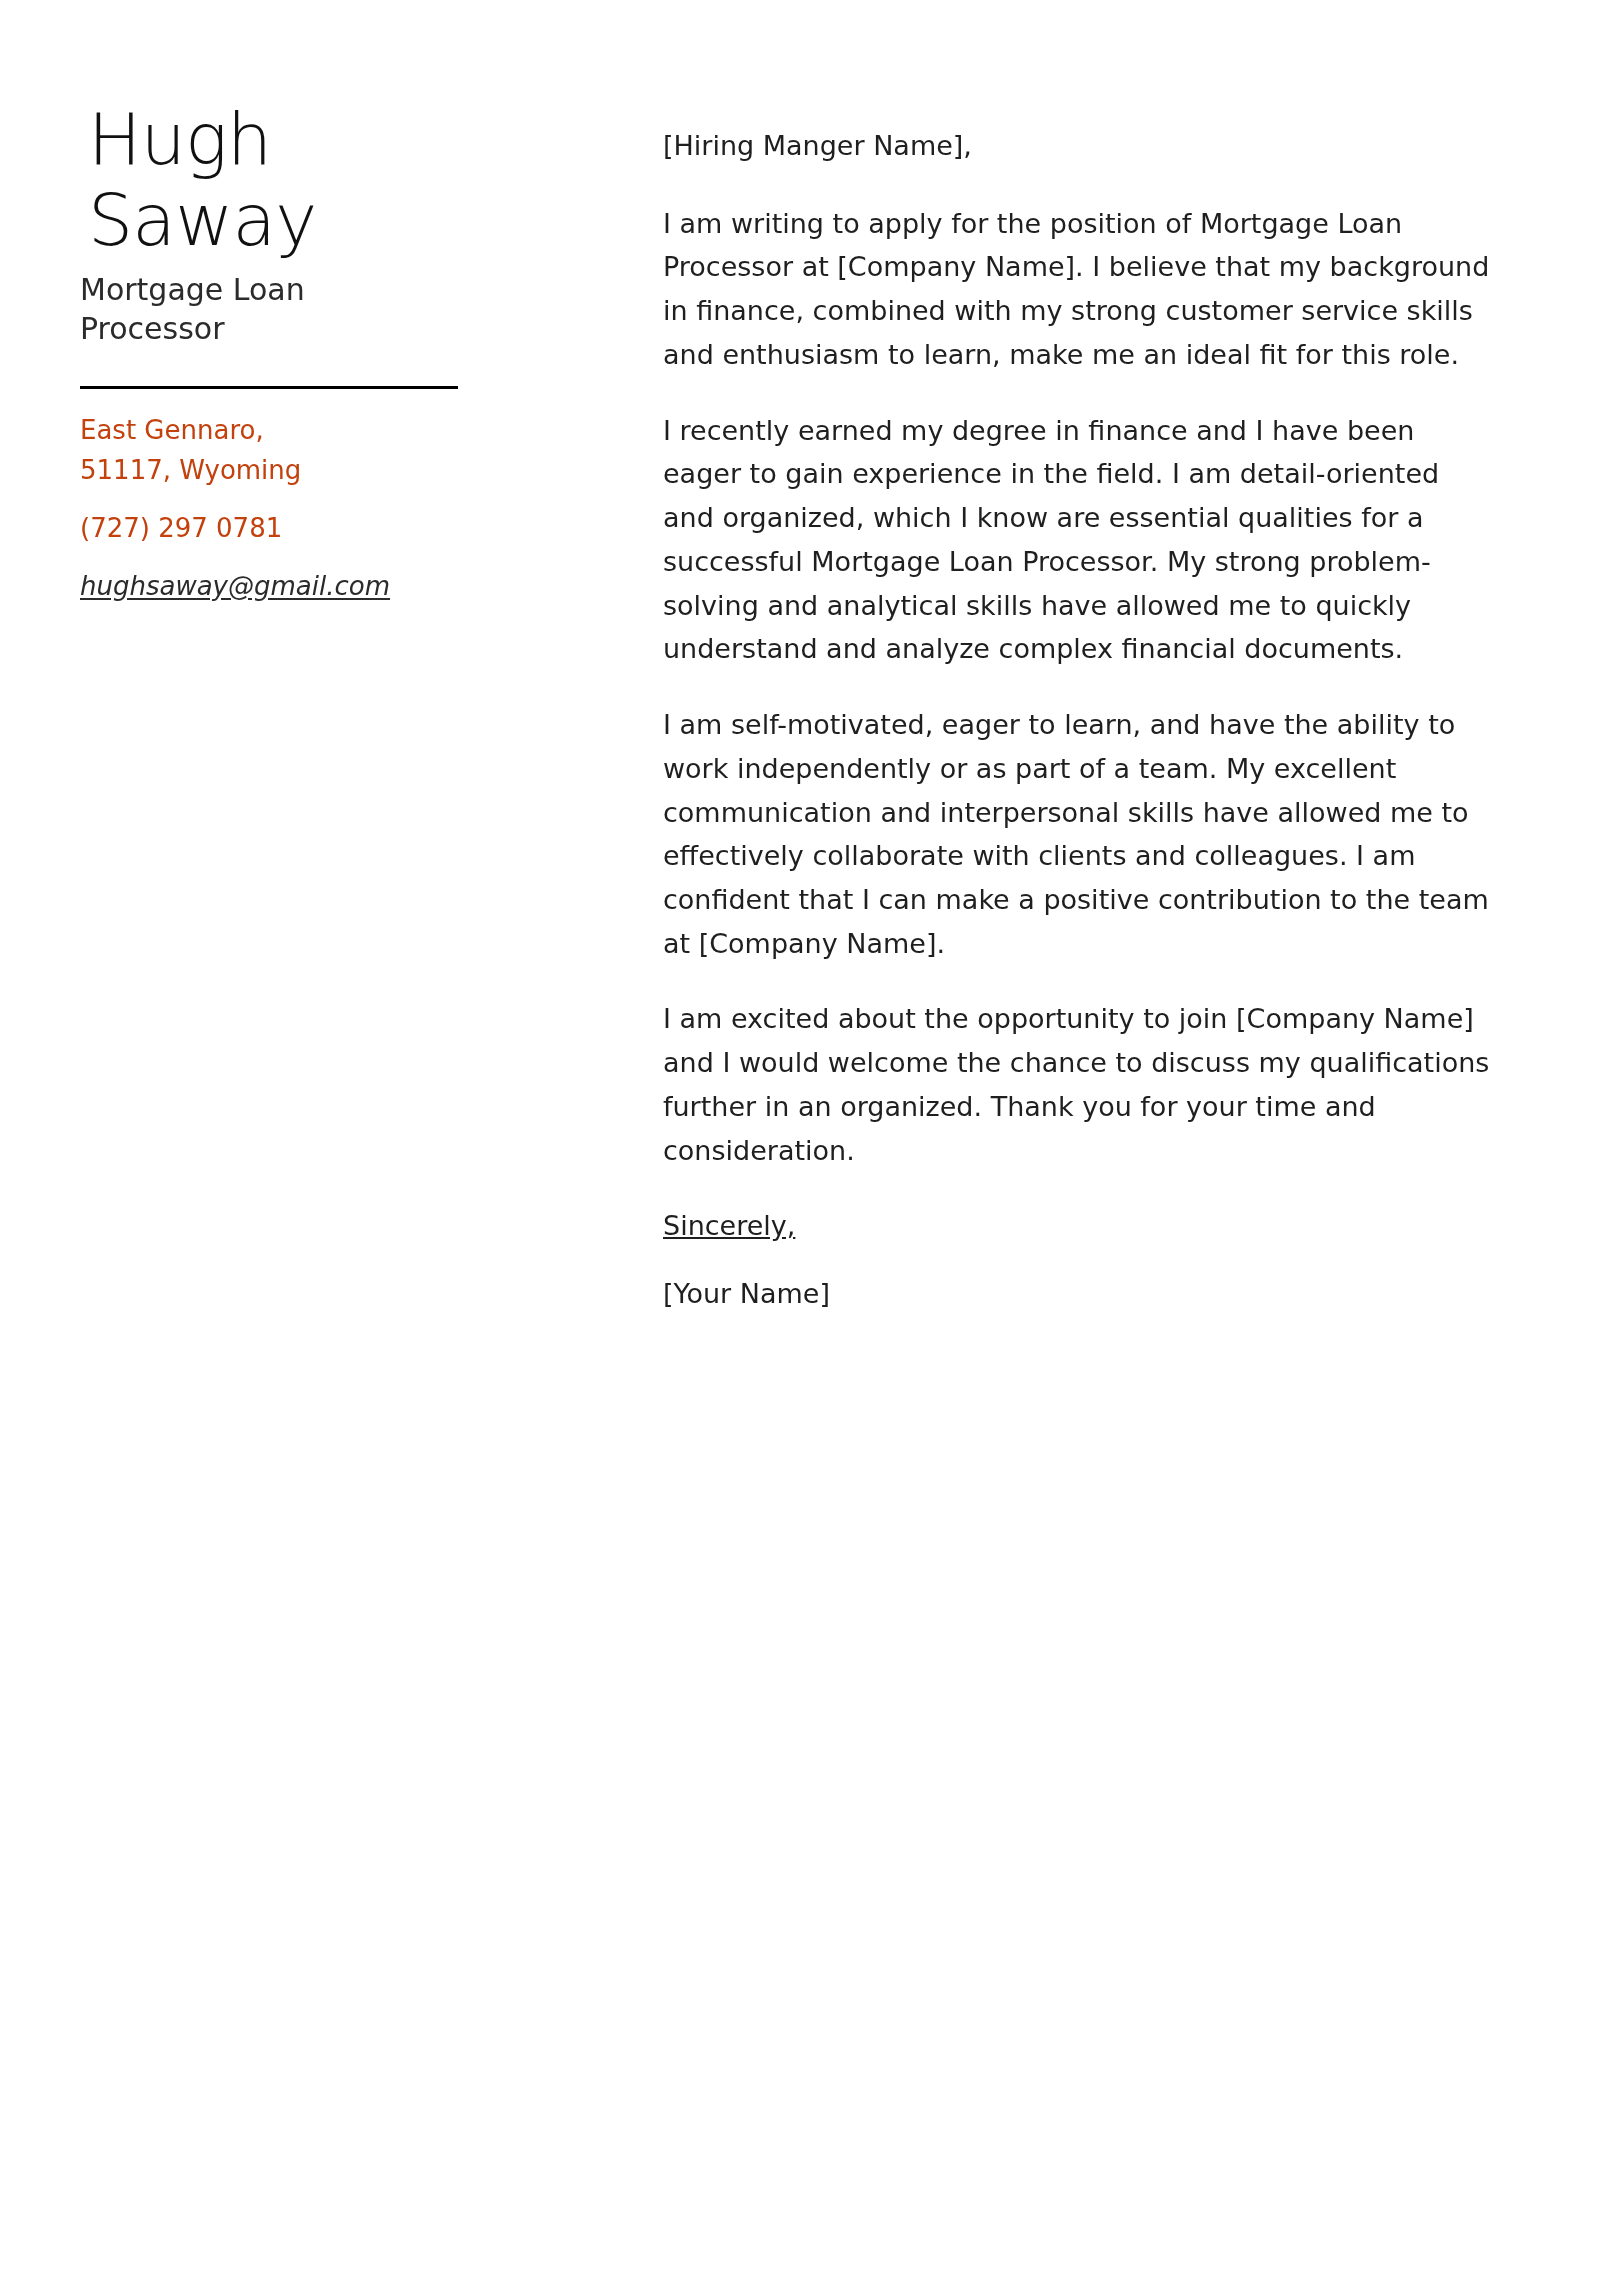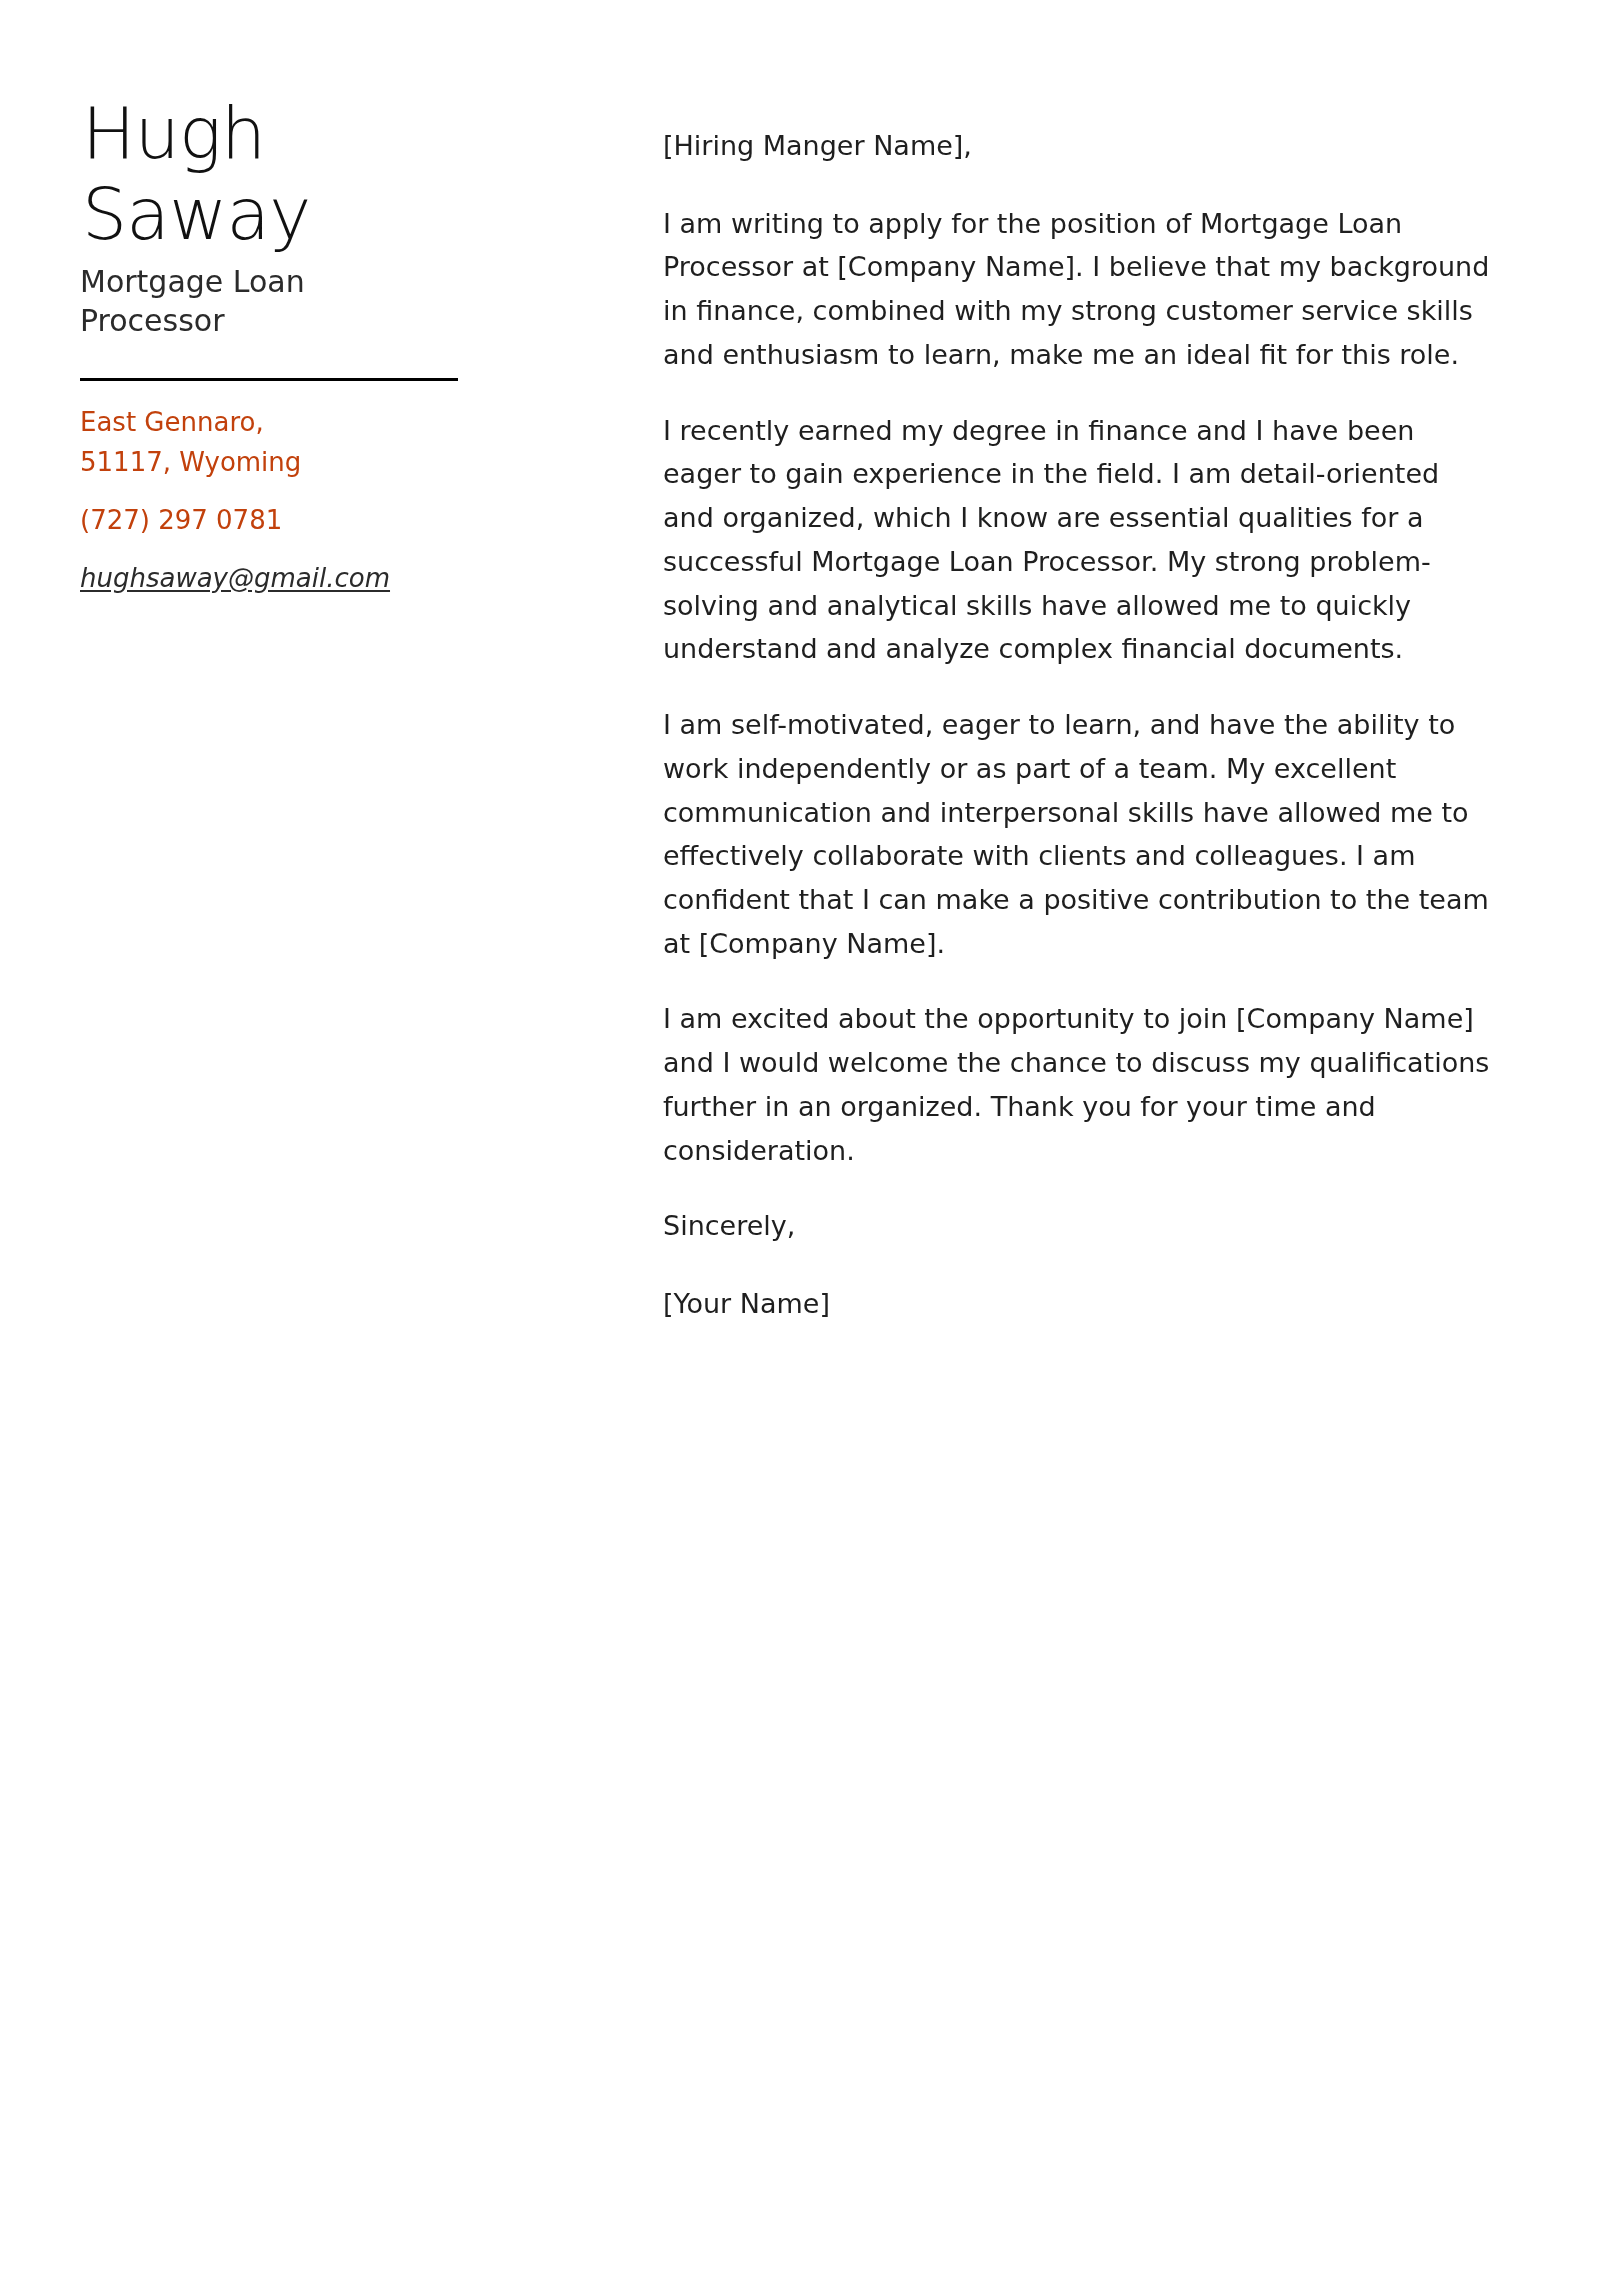--- a/index.html
+++ b/index.html
@@ -18,21 +18,21 @@
   }
 
   
   .sidebar {
     position: absolute;
     left: 80px;
     top: 92px;
     width: 458px;
   }
   .name-block {
-    margin: 2px;
+    margin: 8px;
     padding: 0;
   }
   .name-line {
     display: block;
     font-size: 71px;
     font-weight: 300;
     line-height: 1.14;
     letter-spacing: -0.7px;
     color: #111111;
     white-space: nowrap;
@@ -88,21 +88,22 @@
     font-size: 27px;
     font-weight: 400;
     line-height: 1.62;
     color: #1f1f1f;
     text-align: left;
   }
   .letter p.salutation {
     margin-bottom: 34px;
   }
   .letter p.signoff {
-    margin-bottom: 34px;
+    margin-bottom: 24px;
+    text-decoration: underline;
   }
   .letter p.signature {
     margin-bottom: 0;
   }
 </style>
 </head>
 <body>
 
 <div class="page">
 

